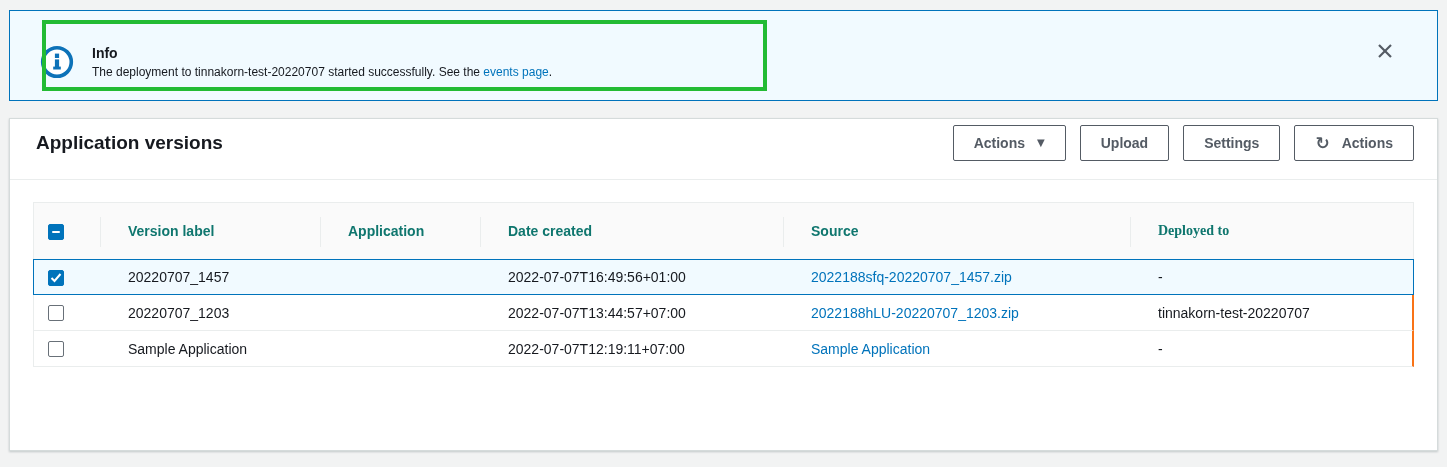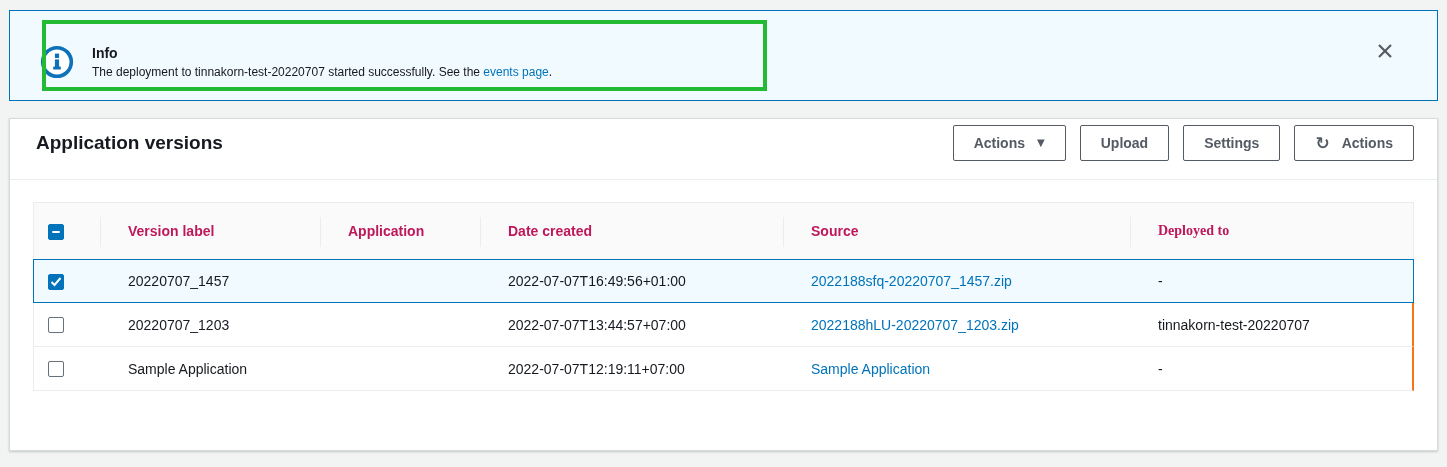--- a/index.html
+++ b/index.html
@@ -45,28 +45,28 @@
     color:#545b64; font-family:"Liberation Sans", sans-serif; font-size:14px; font-weight:700;
     display:flex; align-items:center; gap:12px; cursor:pointer; white-space:nowrap;
   }
   .caret { font-size:10px; line-height:1; font-family:"DejaVu Sans", sans-serif; }
   .refresh-glyph { font-size:17px; line-height:1; font-weight:700; font-family:"DejaVu Sans", sans-serif; }
 
   
   .table-wrap { margin:22px 23px 0 23px; }
   table { width:100%; border-collapse:separate; border-spacing:0; table-layout:fixed; }
   th {
-    background:#fafafa; height:57px; text-align:left; font-size:14px; font-weight:700; color:#be185d;
+    background:#fafafa; height:57px; text-align:left; font-size:14px; font-weight:700; color:#0f766e;
     border-top:1px solid #eaeded; position:relative; padding:0 10px 0 28px;
   }
   th:first-child { border-left:1px solid #eaeded; padding-left:14px; }
   th:last-child  { border-right:1px solid #eaeded;font-family:Liberation Serif, serif; }
   .hdiv { position:absolute; left:0; top:14px; width:1px; height:30px; background:#eaeded; }
   td {
-    height:44px; font-size:14px; color:#16191f; padding:0 10px 0 28px;
+    height:36px; font-size:14px; color:#16191f; padding:0 10px 0 28px;
     border-bottom:1px solid #eaeded; background:#fff;
   }
   td:first-child { border-left:1px solid #eaeded; padding-left:14px; }
   td:last-child  { border-right:2px solid #f97316; }
   tr.selected td { background:#f1faff; border-top:1px solid #0073bb; border-bottom:1px solid #0073bb; }
   tr.selected td:first-child { border-left:1px solid #0073bb; }
   tr.selected td:last-child  { border-right:1px solid #0073bb; }
 
   
   .checkbox {

